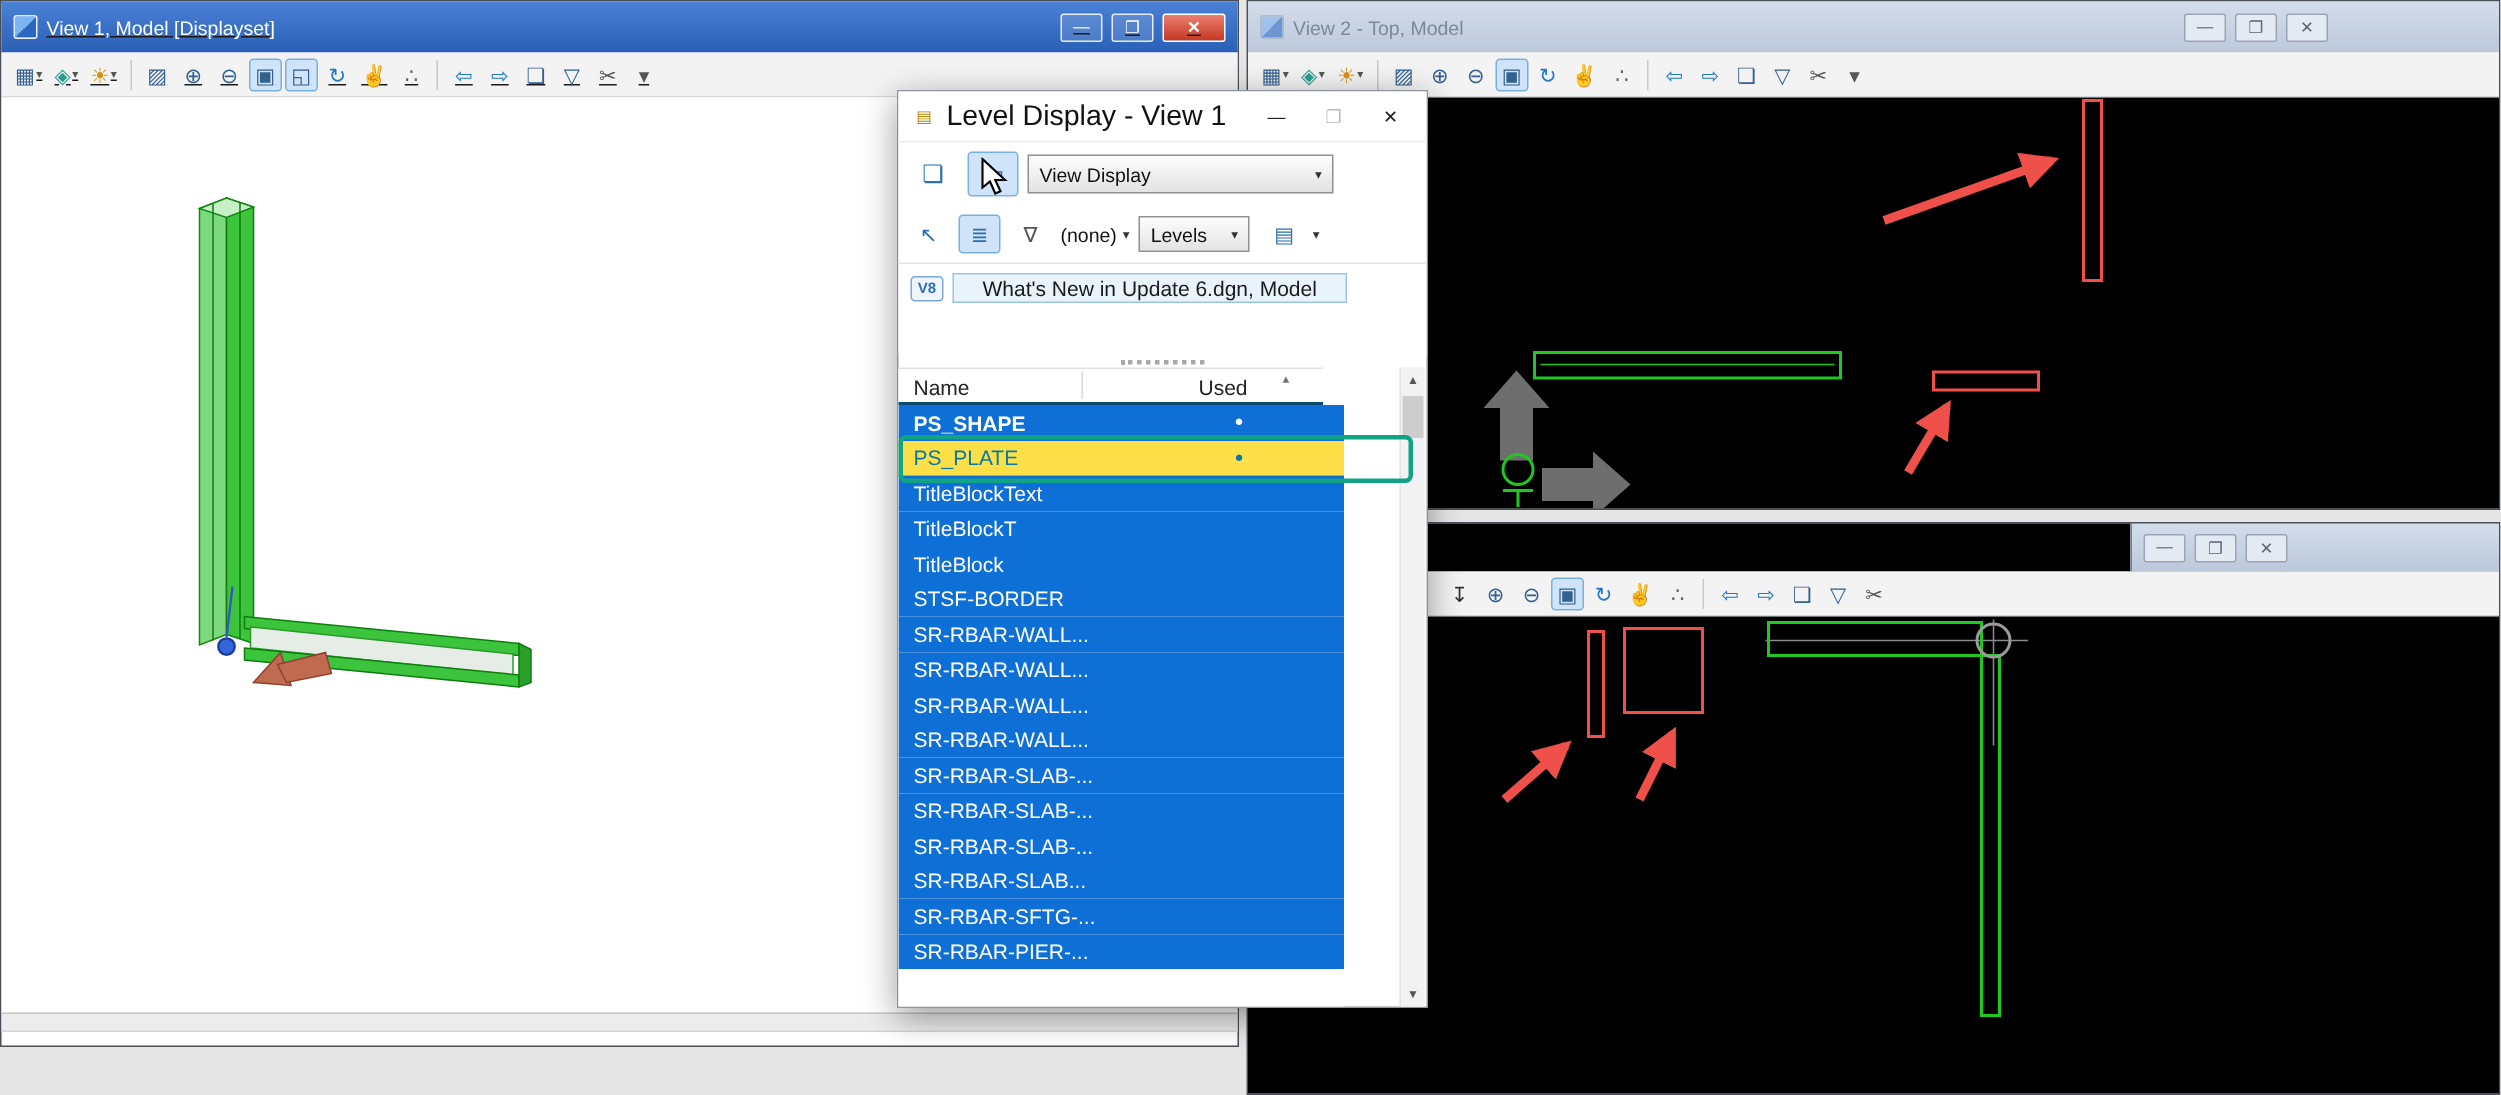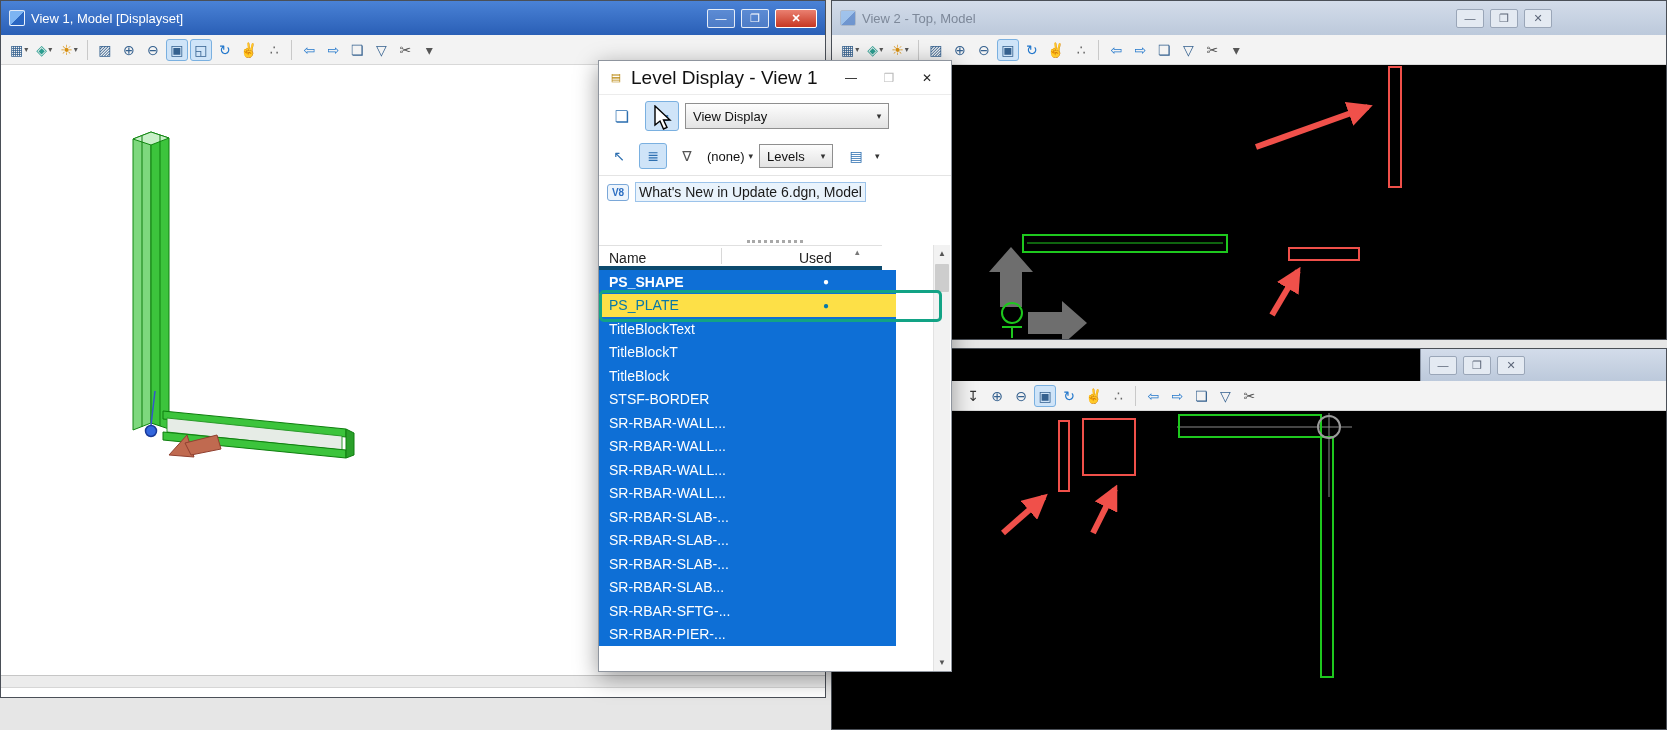--- a/index.html
+++ b/index.html
@@ -59,25 +59,25 @@
     display:flex; align-items:center; font-size:13px; color:#111; padding-left:7px; }
   .combo .arrow { margin-left:auto; width:18px; align-self:stretch; display:flex; align-items:center; justify-content:center; font-size:9px; color:#333; }
   #combo-viewdisplay { width:204px; }
   #combo-levels { width:74px; height:24px; }
   .plain-drop { display:flex; align-items:center; gap:4px; font-size:13px; color:#111; }
   .plain-drop .arrow { font-size:9px; color:#333; }
   .dlg-tree { position:absolute; left:0; right:0; top:114px; height:62px; background:#fff; border-top:1px solid #e4e4e4; padding:6px 8px; }
   .tree-item { display:flex; align-items:center; gap:6px; }
   .v8 { width:22px; height:17px; border:1px solid #7aa7d8; border-radius:3px; background:#eef5fc;
     color:#2d6fc2; font-size:10px; font-weight:bold; display:flex; align-items:center; justify-content:center; }
-  .tree-label { border:1px solid #9cc3ea; background:#e9f3fc; padding:1px 3px; font-size:14px; }
+  .tree-label { border:1px solid #9cc3ea; background:#e9f3fc; padding:1px 19px; font-size:14px; }
   .dlg-splitter { position:absolute; left:0; right:0; top:176px; height:8px; display:flex; align-items:center; justify-content:center; }
   .dlg-splitter .dots { width:56px; border-top:3px dotted #a8a8a8; }
   .dlg-header { position:absolute; left:0; top:184px; width:283px; height:25px; border-top:1px solid #e0e0e0;
-    border-bottom:4px solid #0c4a6e; font-size:14px; color:#222; background:#fff; }
+    border-bottom:2px solid #0c4a6e; font-size:14px; color:#222; background:#fff; }
   .dlg-header .hname { position:absolute; left:10px; top:4px; }
   .dlg-header .hused { position:absolute; left:200px; top:4px; }
   .dlg-header .hsep { position:absolute; left:122px; top:2px; bottom:2px; width:1px; background:#d8d8d8; }
   .dlg-header .hsort { position:absolute; left:256px; top:1px; font-size:9px; color:#777; }
   #level-list { position:absolute; left:0; top:209px; width:297px; height:401px; overflow:hidden; background:#fff; }
   .lrow { display:flex; align-items:center; height:23.5px; font-size:14px; }
   .lrow.selected { background:#0e6fd6; color:#fff; }
   .lrow.selected-bold { background:#0e6fd6; color:#fff; font-weight:bold; }
   .lrow.highlight { background:#fde047; color:#0878a8; font-weight:normal; }
   .lname { width:215px; padding-left:10px; white-space:nowrap; overflow:hidden; }
@@ -93,21 +93,21 @@
   
   #view3-titlebar { position:absolute; left:0; top:0; right:0; height:32px; background:#000; display:flex; }
   #view3-titlebar .light { margin-left:auto; width:246px; background:linear-gradient(#d3dcea,#bcc9db);
     display:flex; align-items:center; border-left:1px solid #8a94a4; }
   #view3-titlebar .win-buttons { margin:0 112px 0 8px; }
   #view3-titlebar .win-btn { border:1px solid #9aa6b8; color:#5c6678; background:#e4eaf2; }
 </style>
 </head>
 <body>
 
-<div class="window" id="view1-window" style="left:0; top:0; width:826px; height:698px;">
+<div class="window" id="view1-window" style="left:0; top:0; width:826px; height:698px;text-decoration:underline;">
   <div class="titlebar active">
     <div class="win-icon"></div>
     <span class="ttext">View 1, Model [Displayset]</span>
     <div class="win-buttons">
       <div class="win-btn">—</div>
       <div class="win-btn">❐</div>
       <div class="win-btn close">✕</div>
     </div>
   </div>
   <div class="toolbar">

